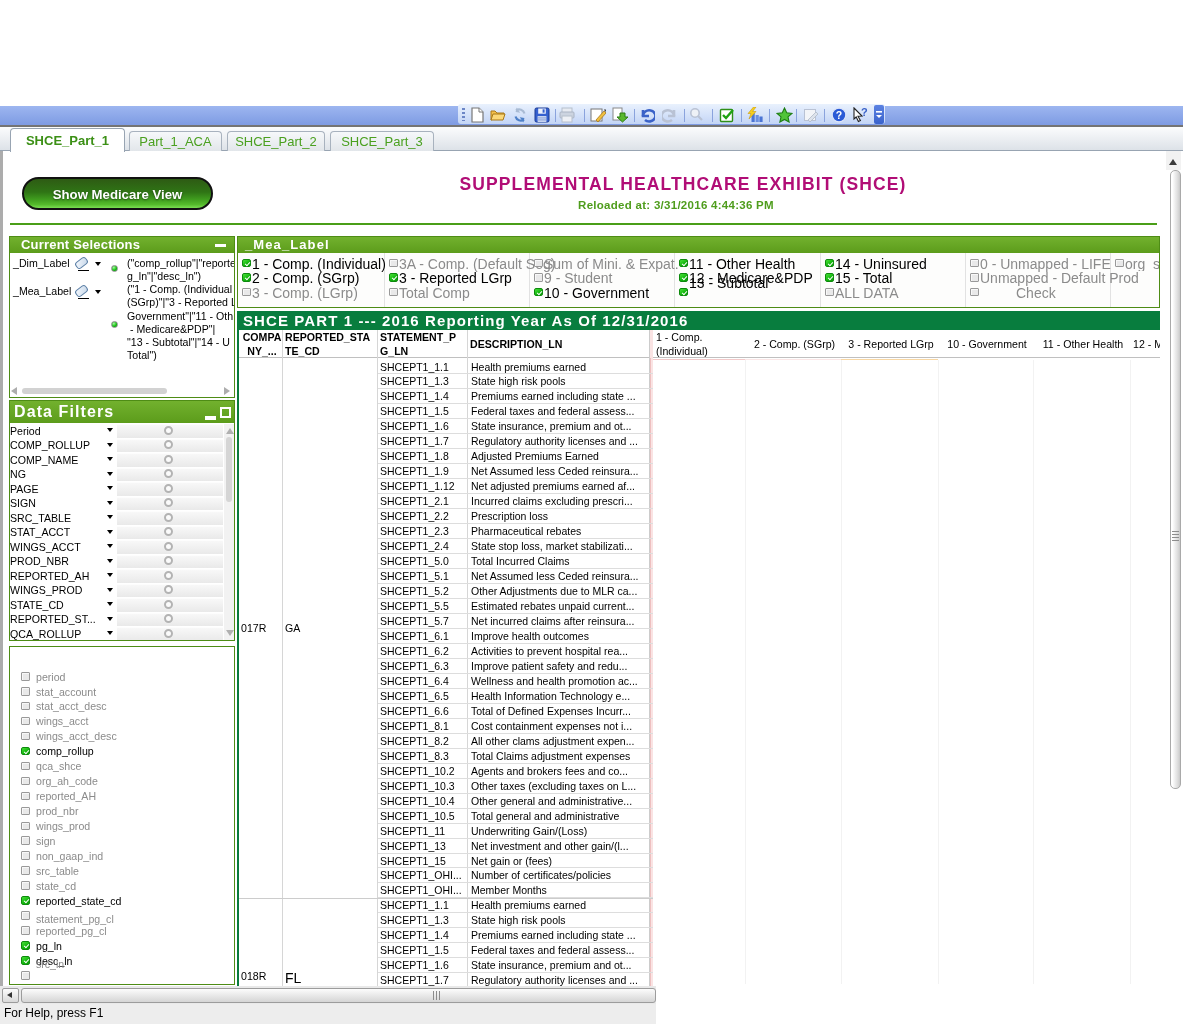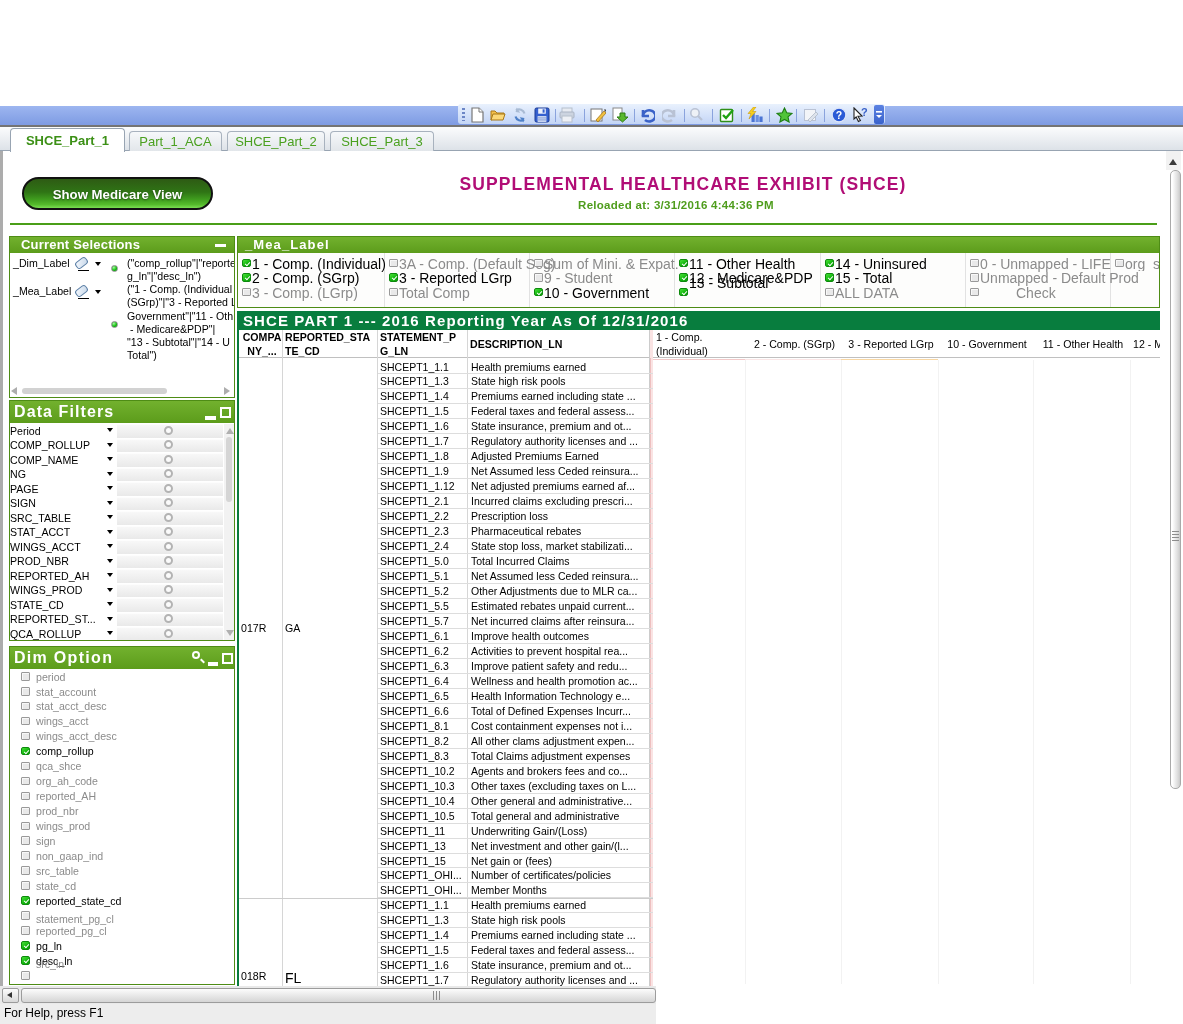--- a/index.html
+++ b/index.html
@@ -220,21 +220,20 @@
 <div class="dfrow" style="top:626.5px">QCA_ROLLUP</div>
 <div class="a dtri" style="left:107px;top:631.0px"></div>
 <div class="dfcell" style="top:627.0px"></div>
 <div class="radio" style="top:628.5px"></div>
 <div class="a" style="left:10px;top:640px;width:224px;height:1px;background:#4e8c15"></div>
 <div class="a" style="left:224px;top:424px;width:10px;height:216px;background:#f2f2f2"></div>
 <div class="a" style="left:226px;top:428px;width:0;height:0;border-left:4px solid transparent;border-right:4px solid transparent;border-bottom:6px solid #b0b0b0"></div>
 <div class="a" style="left:226px;top:630px;width:0;height:0;border-left:4px solid transparent;border-right:4px solid transparent;border-top:6px solid #b0b0b0"></div>
 <div class="a" style="left:226px;top:437px;width:6px;height:65px;border-radius:3px;background:#d5d5d5"></div>
 <div class="a" style="left:9px;top:646px;width:226px;height:339px;border:1px solid #4e8c15;background:#fff;overflow:hidden">
-<div class="a cap" style="left:0;top:0;width:224px;height:22px;font-size:16px;letter-spacing:1.3px;line-height:22px"><span style="margin-left:4px">Dim Option</span></div>
 <div class="a" style="left:182px;top:4px;width:8px;height:8px;border:2px solid #fff;border-radius:50%"></div>
 <div class="a" style="left:190px;top:13px;width:5px;height:2px;background:#fff;transform:rotate(45deg)"></div>
 <div class="a" style="left:198px;top:15px;width:10px;height:3.5px;background:#fff"></div>
 <div class="a" style="left:212px;top:6px;width:11px;height:11px;border:2px solid #fff"></div>
 <div class="a unc" style="left:11px;top:25.0px"></div>
 <div class="dim" style="top:22.5px;color:#8b8b8b">period</div>
 <div class="a unc" style="left:11px;top:40.0px"></div>
 <div class="dim" style="top:37.5px;color:#8b8b8b">stat_account</div>
 <div class="a unc" style="left:11px;top:54.9px"></div>
 <div class="dim" style="top:52.4px;color:#8b8b8b">stat_acct_desc</div>

